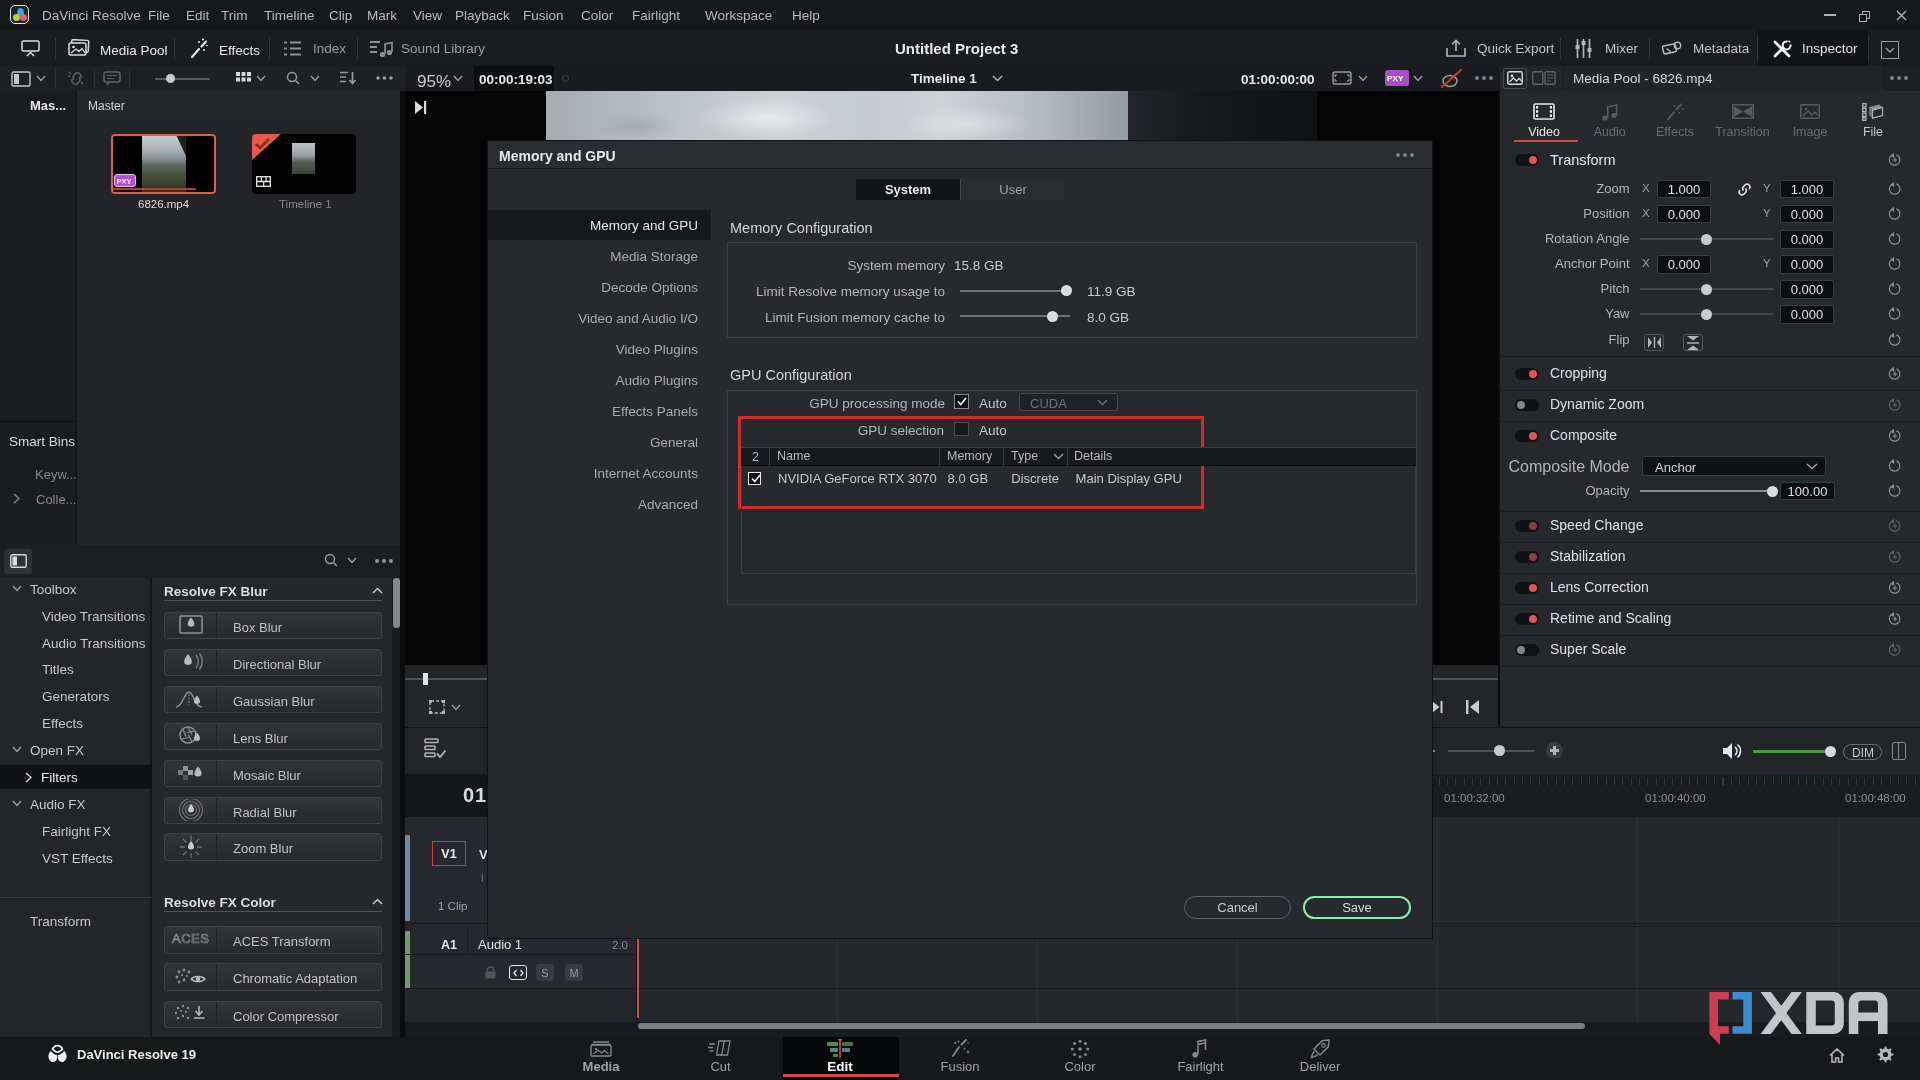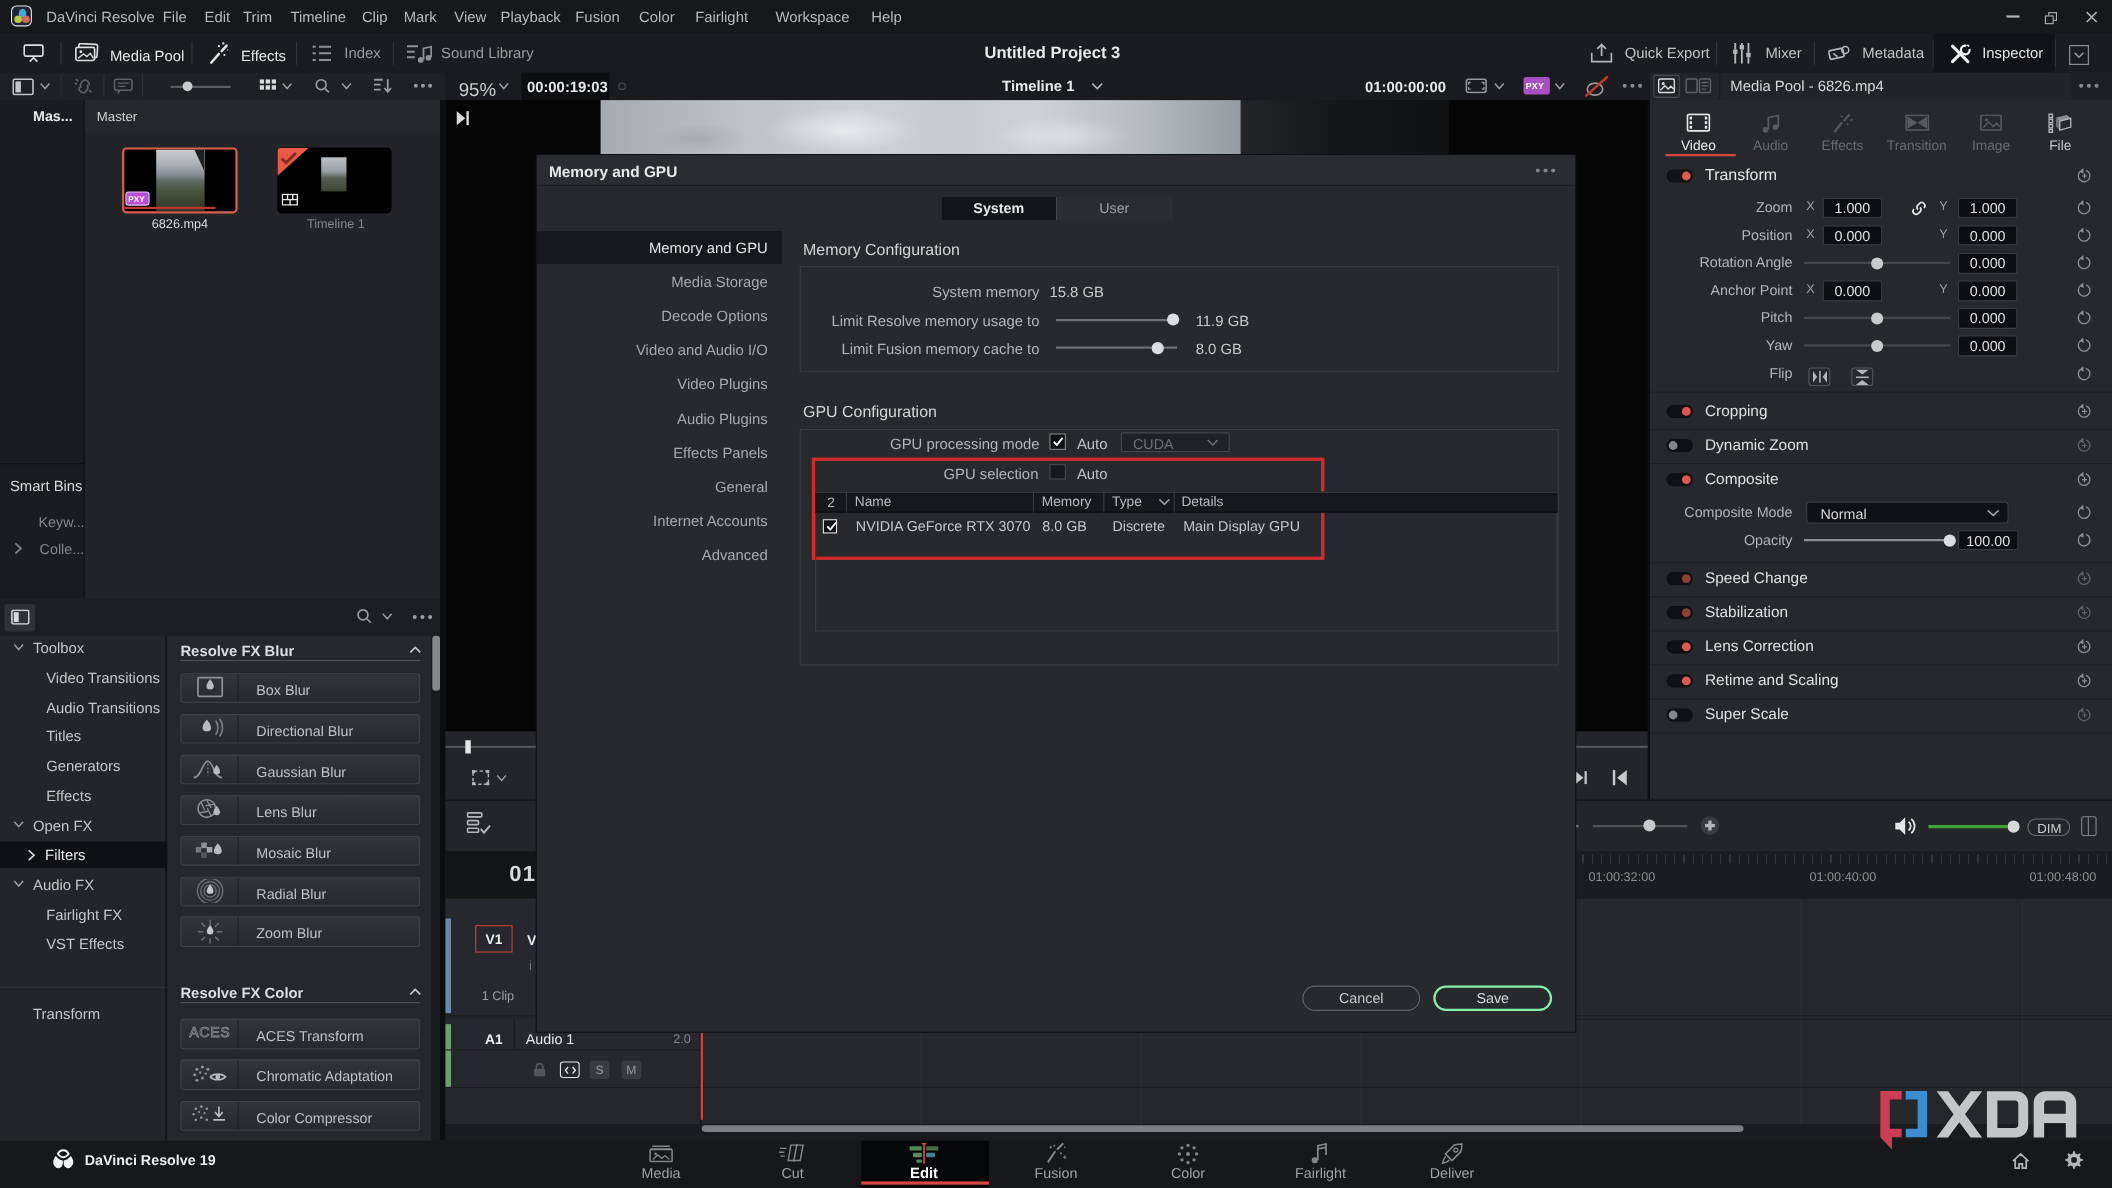--- a/index.html
+++ b/index.html
@@ -812,23 +812,23 @@
     </svg>
 <div class="a" style="left:1515px;top:644.1px;width:24px;height:12px;background:#101115;border-radius:6px">
       <div class="a" style="left:2px;top:2px;width:8px;height:8px;border-radius:50%;background:#85868a"></div>
     </div>
 <div class="a" style="left:1550px;top:641.1px;font-size:14px;color:#dfe0e2;white-space:nowrap">Super Scale</div>
 <svg class="a" style="left:1888px;top:643.1px" width="14" height="14" viewBox="0 0 14 14">
       <path d="M3.3 2.8 A5.3 5.3 0 1 0 8.4 1.9" fill="none" stroke="#5f6064" stroke-width="1.2"></path>
       <path d="M5.9 -0.2 L2.5 2.8 L6.2 4.9 Z" fill="#5f6064"></path>
       <path d="M7 4.7 V9.3 M4.7 7 H9.3" stroke="#5f6064" stroke-width="1.1"></path>
     </svg>
-<div class="a" style="right:290.5px;top:457.8px;font-size:13px;color:#b4b5b8;white-space:nowrap">Composite Mode</div>
+<div class="a" style="right:290.5px;top:457.8px;font-size:16px;color:#b4b5b8;white-space:nowrap">Composite Mode</div>
 <div class="a" style="left:1642.4px;top:455.5px;width:183.6px;height:20.5px;background:#101114;border:1px solid #3c3d42;border-radius:3px"></div>
-<div class="a" style="left:1655px;top:459.5px;font-size:13px;color:#d5d6d8">Normal</div>
+<div class="a" style="left:1655px;top:459.5px;font-size:13px;color:#d5d6d8">Anchor</div>
 <svg class="a" style="left:1806px;top:463px" width="12" height="7" viewBox="0 0 12 7">
       <path d="M1 1 L6 5.5 L11 1" fill="none" stroke="#9fa0a3" stroke-width="1.4"></path>
     </svg>
 <svg class="a" style="left:1888px;top:458.8px" width="14" height="14" viewBox="0 0 14 14">
       <path d="M3.3 2.8 A5.3 5.3 0 1 0 8.4 1.9" fill="none" stroke="#8e8f93" stroke-width="1.2"></path>
       <path d="M5.9 -0.2 L2.5 2.8 L6.2 4.9 Z" fill="#8e8f93"></path>
     </svg>
 <div class="a" style="right:290.5px;top:483.1px;font-size:13px;color:#b4b5b8;white-space:nowrap">Opacity</div>
 <div class="a" style="left:1639.5px;top:490.1px;width:138px;height:2px;background:#8e8f93"></div>
 <div class="a" style="left:1766.5px;top:485.6px;width:11px;height:11px;border-radius:50%;background:#dcdde0"></div>
@@ -938,21 +938,21 @@
     </svg>
 <div class="a" style="left:77px;top:1047px;font-size:13px;font-weight:bold;color:#eceded;white-space:nowrap">DaVinci Resolve 19</div>
 <div class="a" style="left:783px;top:1037px;width:116px;height:43px;background:#060709"></div>
 <div class="a" style="left:783px;top:1073.5px;width:116px;height:3px;background:#d9453f"></div>
 <svg class="a" style="left:590px;top:1039px" width="22" height="18" viewBox="0 0 22 18">
       <path d="M3 3 h16 M1.5 5.5 h19" stroke="#85868a" stroke-width="1.3"></path>
       <rect x="1" y="6" width="20" height="11" rx="1" fill="none" stroke="#85868a" stroke-width="1.4"></rect>
       <circle cx="6" cy="10" r="1.2" fill="#85868a"></circle>
       <path d="M3.5 15 l4.5 -4 3.5 3 3 -2.5 4 3.5" fill="none" stroke="#85868a" stroke-width="1.2"></path>
     </svg>
-<div class="a" style="left:601px;top:1059px;transform:translateX(-50%);font-size:13px;color:#9fa1a4;font-weight:normal">Media</div>
+<div class="a" style="left:601px;top:1059px;transform:translateX(-50%);font-size:13px;color:#9fa1a4;font-weight:bold">Media</div>
 <svg class="a" style="left:708px;top:1039px" width="26" height="18" viewBox="0 0 26 18">
       <g stroke="#85868a" stroke-width="1.3" fill="none">
         <path d="M1 5 h6 M0 8.5 h5 M1.5 12 h4"></path>
         <path d="M11 2 h11 l-2.5 14 h-11 Z"></path>
         <path d="M16.5 1 l-3 16"></path>
       </g>
     </svg>
 <div class="a" style="left:720.5px;top:1059px;transform:translateX(-50%);font-size:13px;color:#9fa1a4;font-weight:normal">Cut</div>
 <svg class="a" style="left:825px;top:1039px" width="30" height="19" viewBox="0 0 30 19">
       <g>

